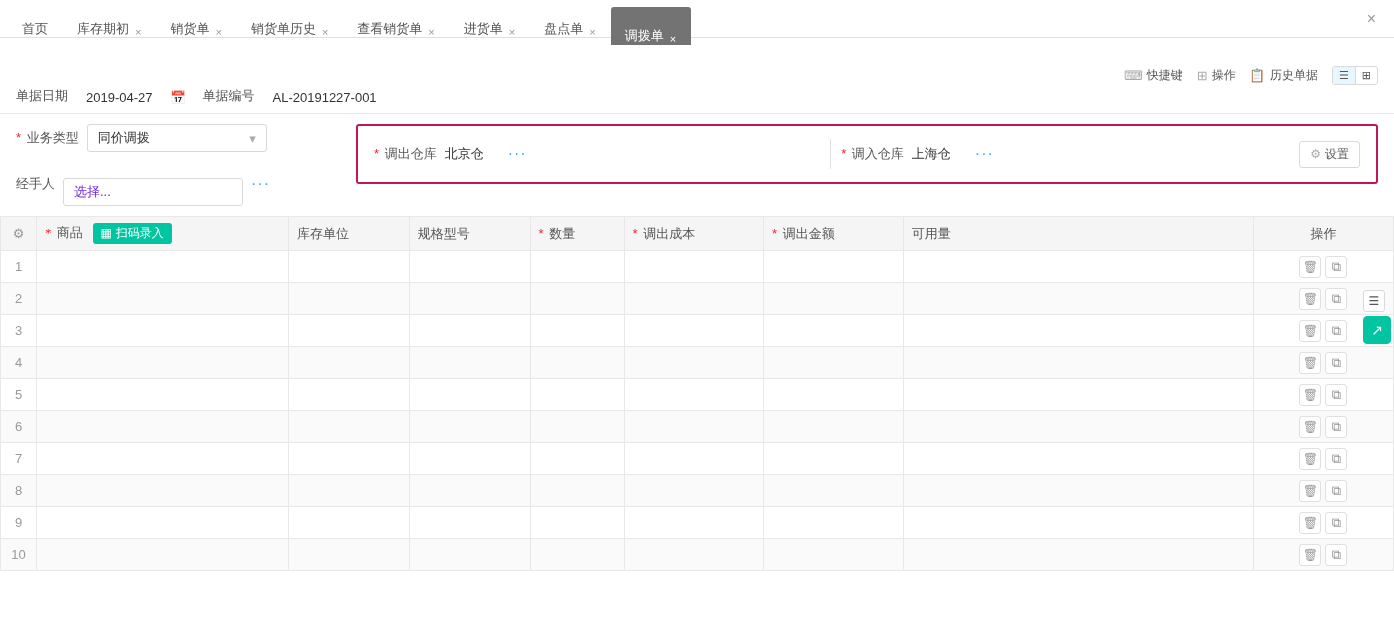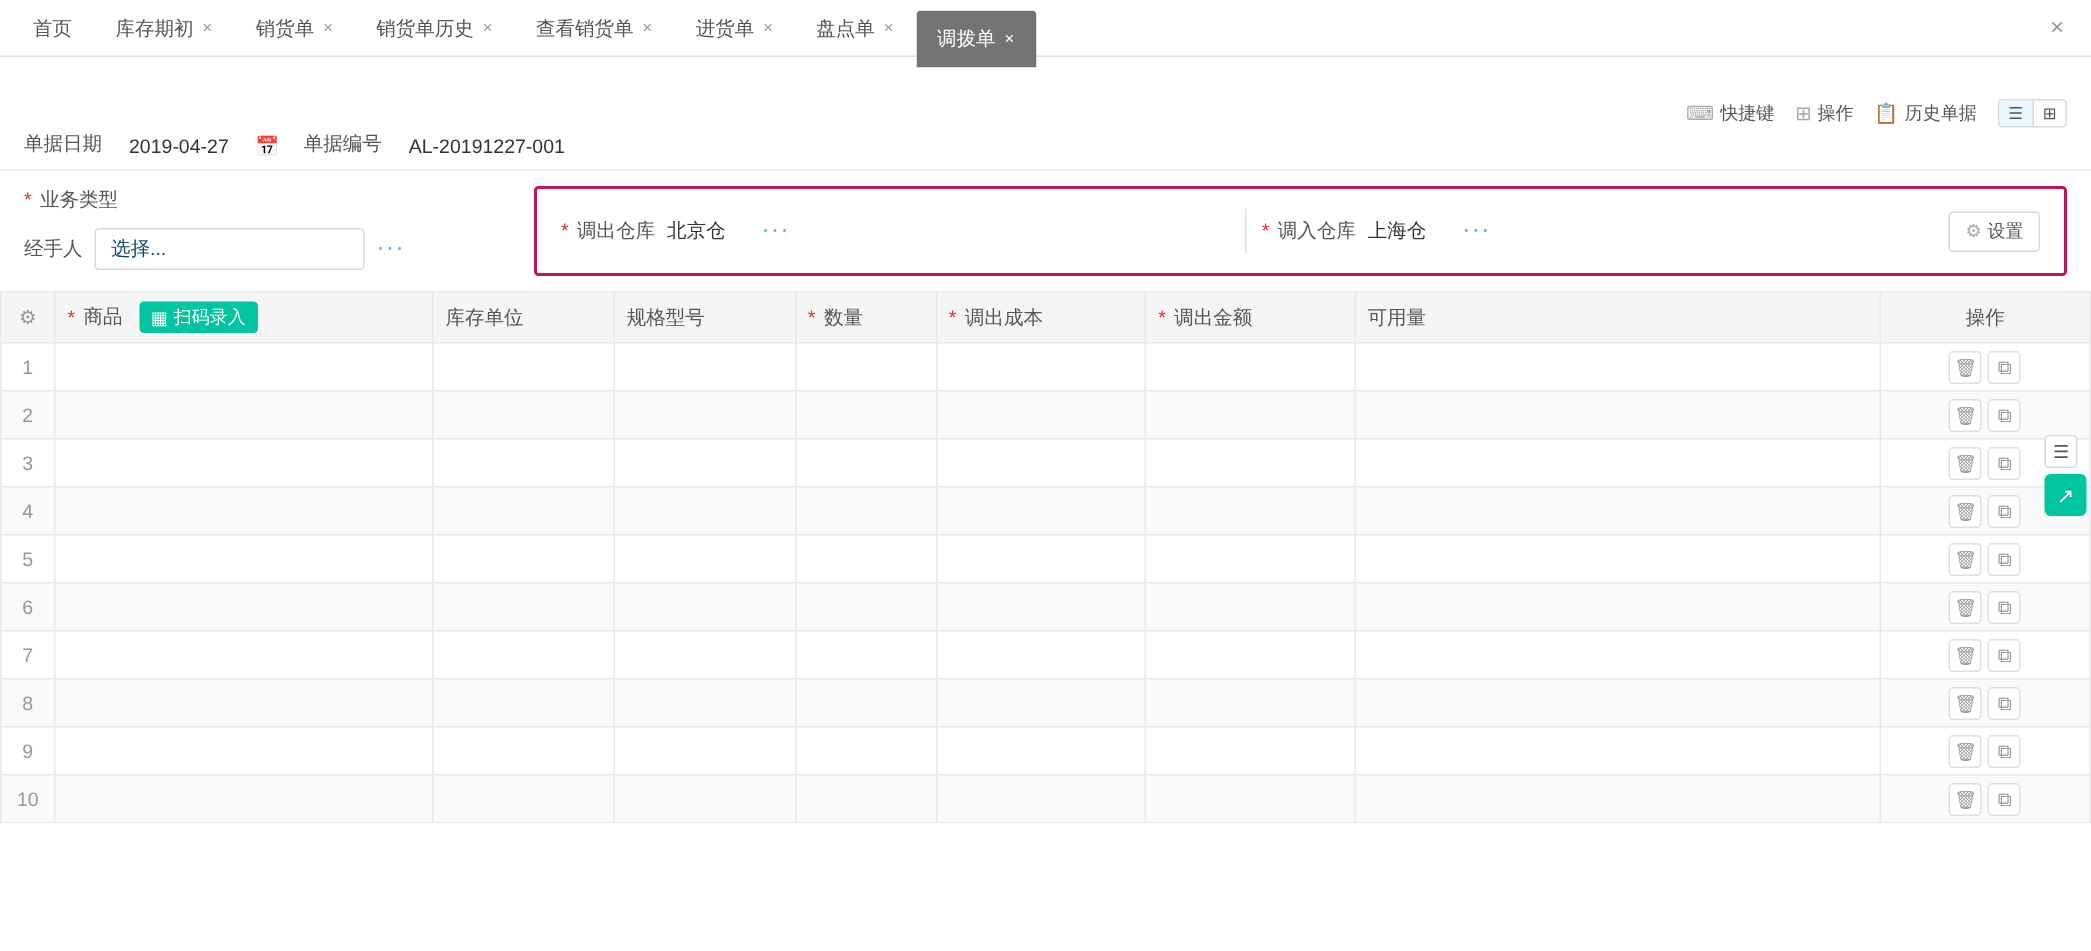--- a/index.html
+++ b/index.html
@@ -8,21 +8,21 @@
     
     .tab-bar {
       display: flex; align-items: center;
       border-bottom: 1px solid #e0e0e0;
       background: #fff;
       padding: 0 8px;
       height: 38px;
       position: relative;
     }
     .tab-item {
-      display: flex; align-items: center;
+      display: flex; align-items: flex-end;
       padding: 0 14px;
       height: 38px;
       cursor: pointer;
       font-size: 13px;
       color: #555;
       border-right: 1px solid transparent;
       white-space: nowrap;
     }
     .tab-item .tab-close {
       margin-left: 6px; font-size: 11px; color: #999; cursor: pointer;
@@ -253,26 +253,30 @@
 </div>
 
 <div class="form-area">
 
   <div class="form-left">
     <div class="form-row">
       <span class="form-label">
         <span class="required">*</span>
         <span>业务类型</span>
       </span>
+      <div class="form-select">
+        <span>同价调拨</span>
+        <span class="chevron">▾</span>
+      </div>
     </div>
     <div class="form-row">
       <span class="form-label">
         <span>经手人</span>
       </span>
-      <div class="form-select" style="color:#0c4a6e;">
+      <div class="form-select" style="color:#6d28d9;margin-top:16px;">
         <span>选择...</span>
       </div>
       <span class="form-ellipsis">···</span>
     </div>
   </div>
 
   <div class="warehouse-box">
     <div class="warehouse-section">
       <span class="form-label">
         <span class="required">*</span>
@@ -297,21 +301,21 @@
   </div>
 </div>
 
 <div class="table-container">
   <table>
     <thead>
       <tr>
         <th class="th-gear">
           <span class="gear-icon">⚙</span>
         </th>
-        <th style="min-width:140px;">
+        <th style="min-width:140px;font-family:Liberation Serif, serif;">
           <span class="required">*</span>
           <span>商品</span>
           &nbsp;
           <span class="scan-btn">
             <span>▦</span>
             <span>扫码录入</span>
           </span>
         </th>
         <th>
           <span>库存单位</span>

